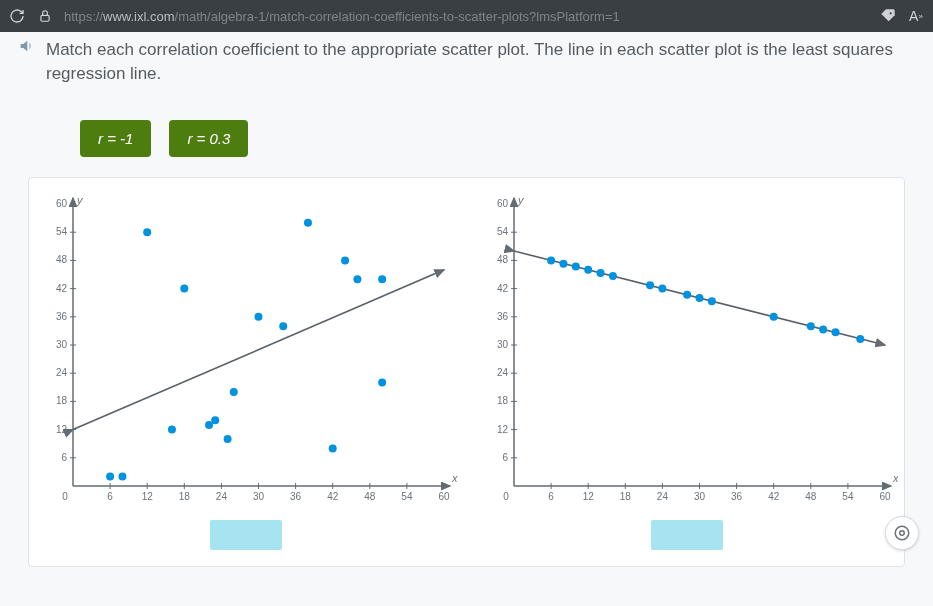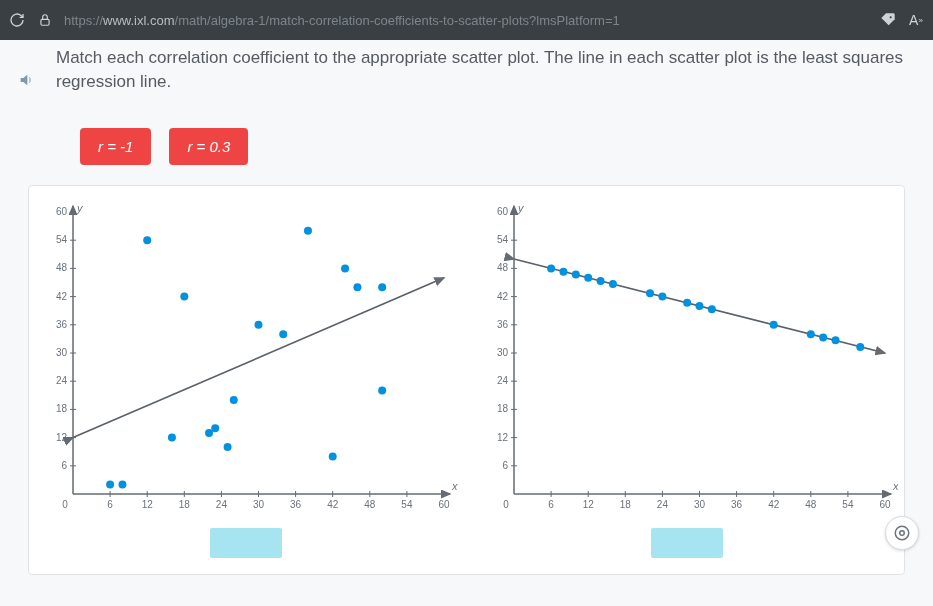--- a/index.html
+++ b/index.html
@@ -5,21 +5,21 @@
   * { box-sizing: border-box; margin: 0; padding: 0; }
   body {
     font-family: Arial, sans-serif;
     background: #f7f8fa;
     width: 933px;
     height: 606px;
     overflow: hidden;
     position: relative;
   }
   .browser-bar {
-    height: 40px;
+    height: 32px;
     background: #3a3f44;
     display: flex;
     align-items: center;
     padding: 12px 8px;
     gap: 10px;
     color: #b8bdc2;
     font-size: 13px;
   }
   .bar-icon {
     width: 18px; height: 18px;
@@ -32,21 +32,21 @@
   .speaker-icon { font-size: 12px; color: #7a8a99; margin-right: 6px; }
   .content { padding: 6px 18px; }
   .question {
     color: #555b61;
     font-size: 17px;
     line-height: 1.4;
     margin-bottom: 24px;
   }
   .chips { display: flex; gap: 18px; margin: 10px 0 20px 62px; }
   .chip {
-    background: #ef4444;
+    background: #4d7c0f;
     color: #fff;
     padding: 10px 18px;
     border-radius: 4px;
     font-style: italic;
     font-size: 15px;
     cursor: grab;
   }
   .chip span.var { font-style: italic; }
   .panel {
     background: #fff;
@@ -108,21 +108,21 @@
   <div class="bar-icon">
     <svg width="16" height="16" viewBox="0 0 24 24" fill="currentColor">
         <path d="M20 2 9 2 2 9l11 11 9-9V4a2 2 0 0 0-2-2z"></path>
         <circle cx="16" cy="8" r="1.6" fill="#3a3f44"></circle>
       </svg>
   </div>
   <div class="bar-icon" style="font-size:14px;">A<sup style="font-size:8px;">»</sup></div>
 </div>
 
 <div class="content">
-  <div style="display:flex;align-items:center;gap:16px;">
+  <div style="display:flex;align-items:flex-start;gap:6px;">
     <span class="speaker-icon">
       <svg width="16" height="16" viewBox="0 0 24 24" fill="#7d99ab">
           <path d="M4 9v6h4l6 5V4L8 9H4z"></path>
           <path d="M17 8c1.5 1 1.5 7 0 8" fill="none" stroke="#7d99ab" stroke-width="1.5"></path>
         </svg>
     </span>
     <div class="question">Match each correlation coefficient to the appropriate scatter plot. The line in each scatter plot is the least squares regression line.</div>
   </div>
 
   <div class="chips">

